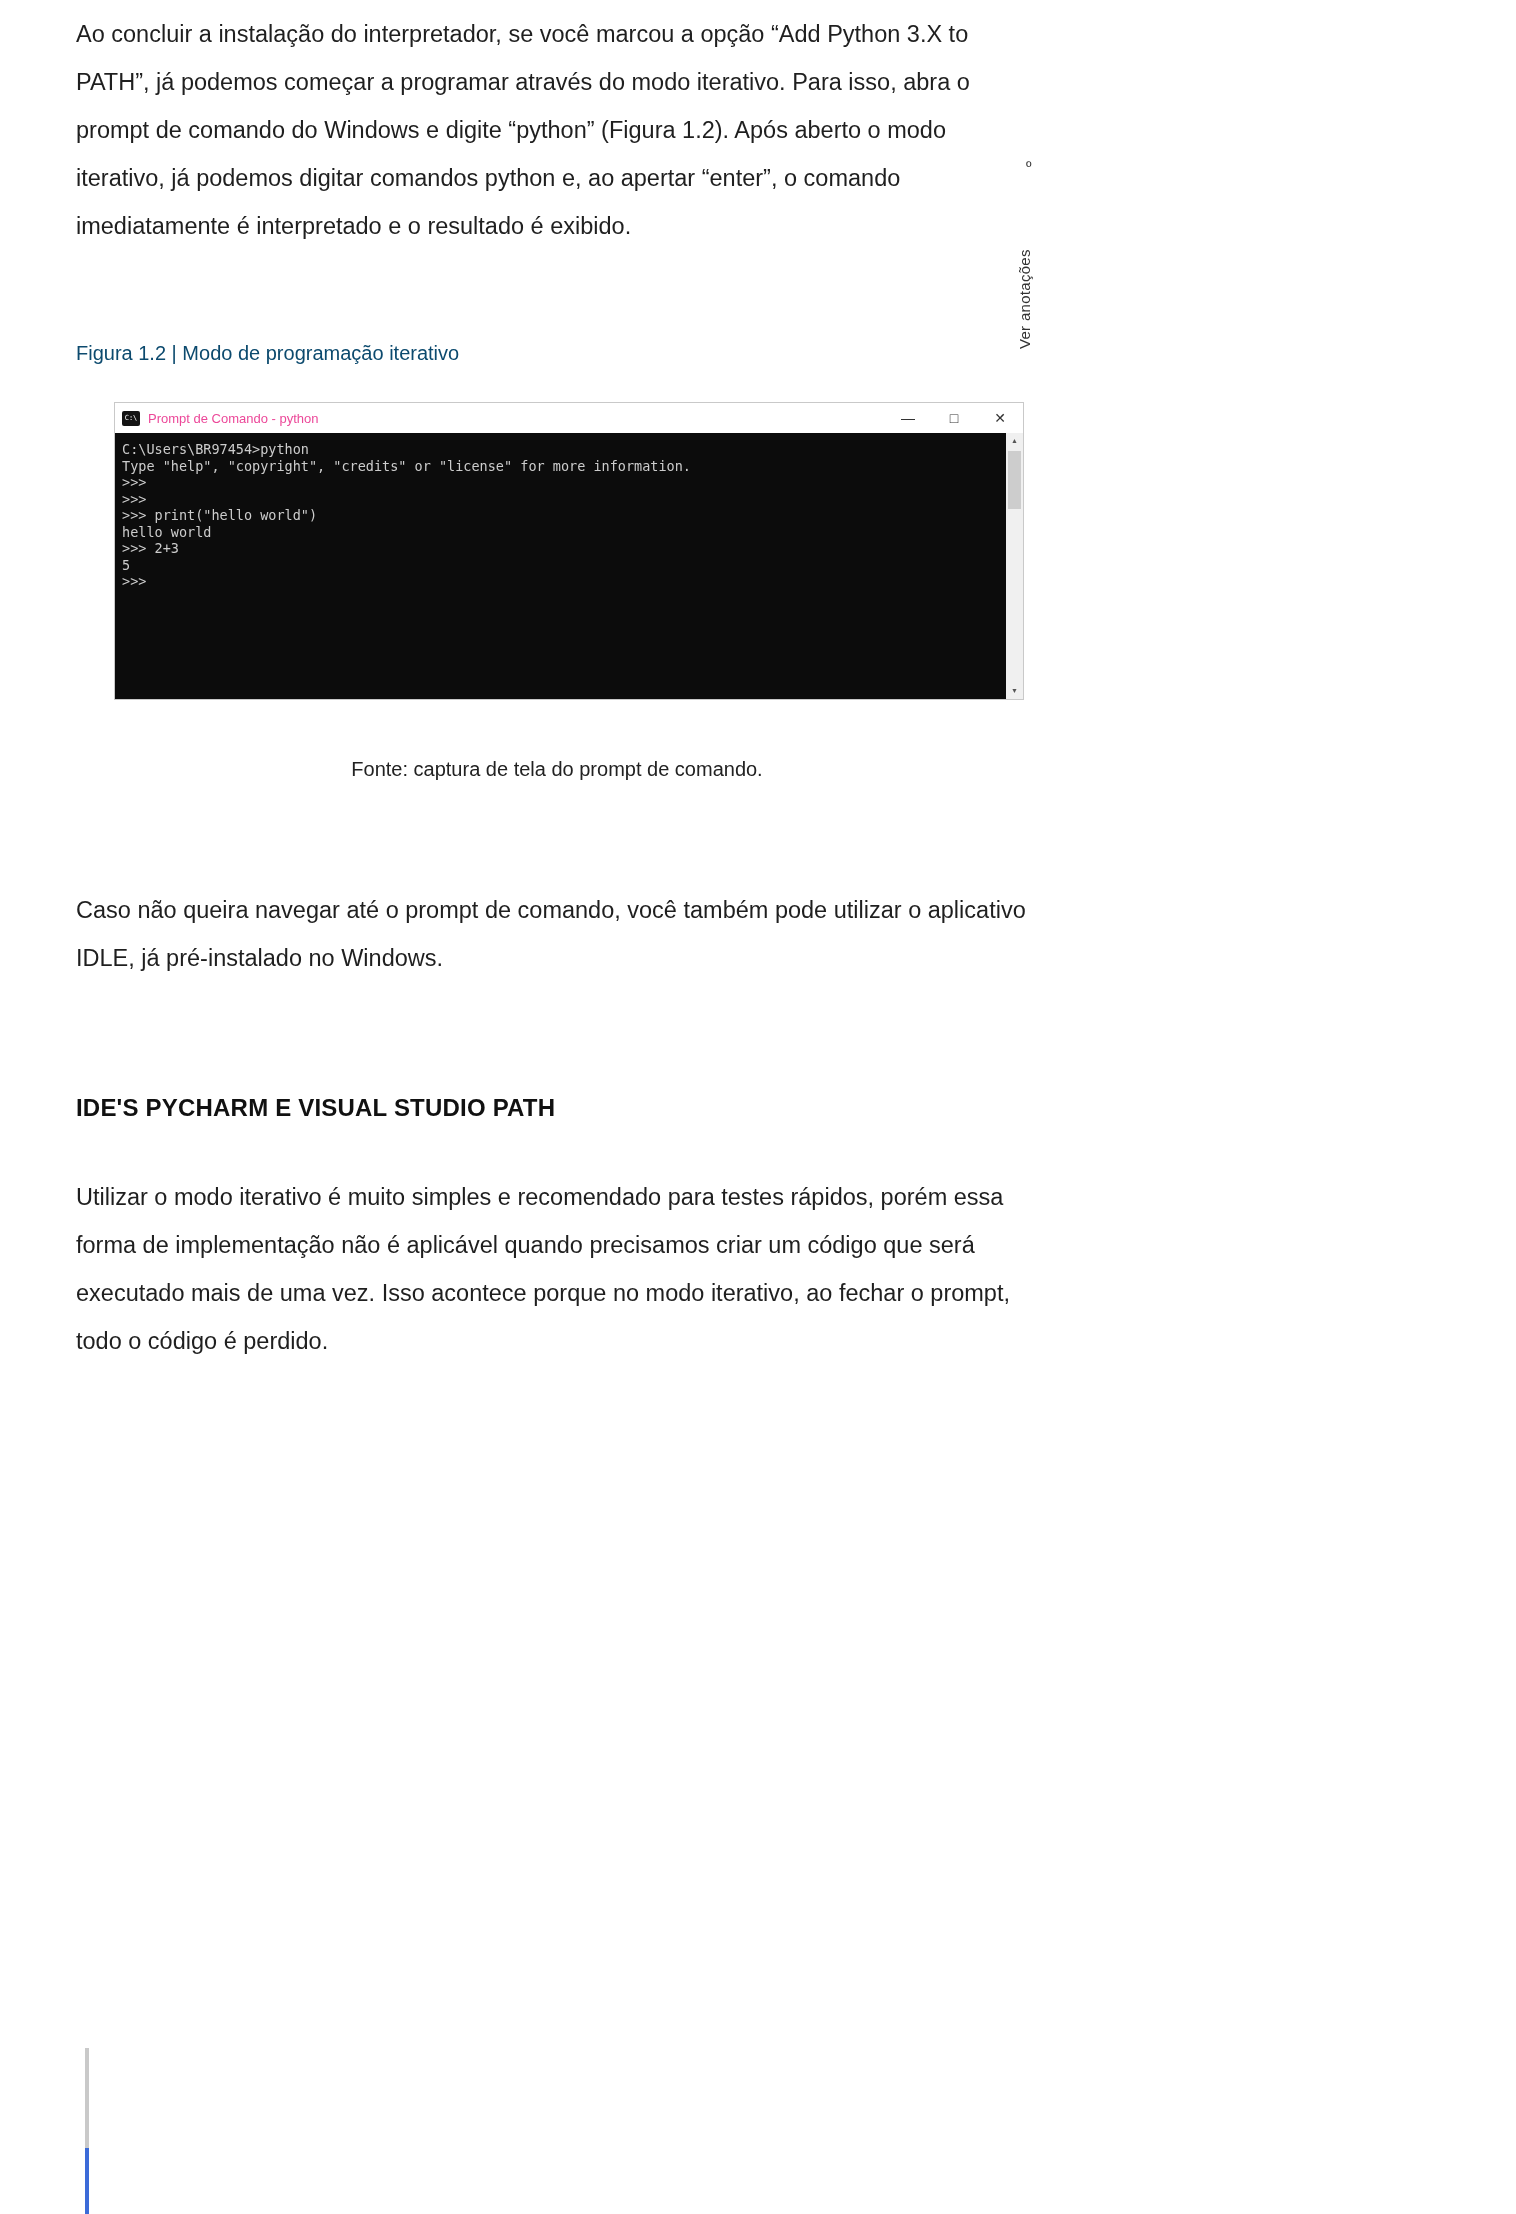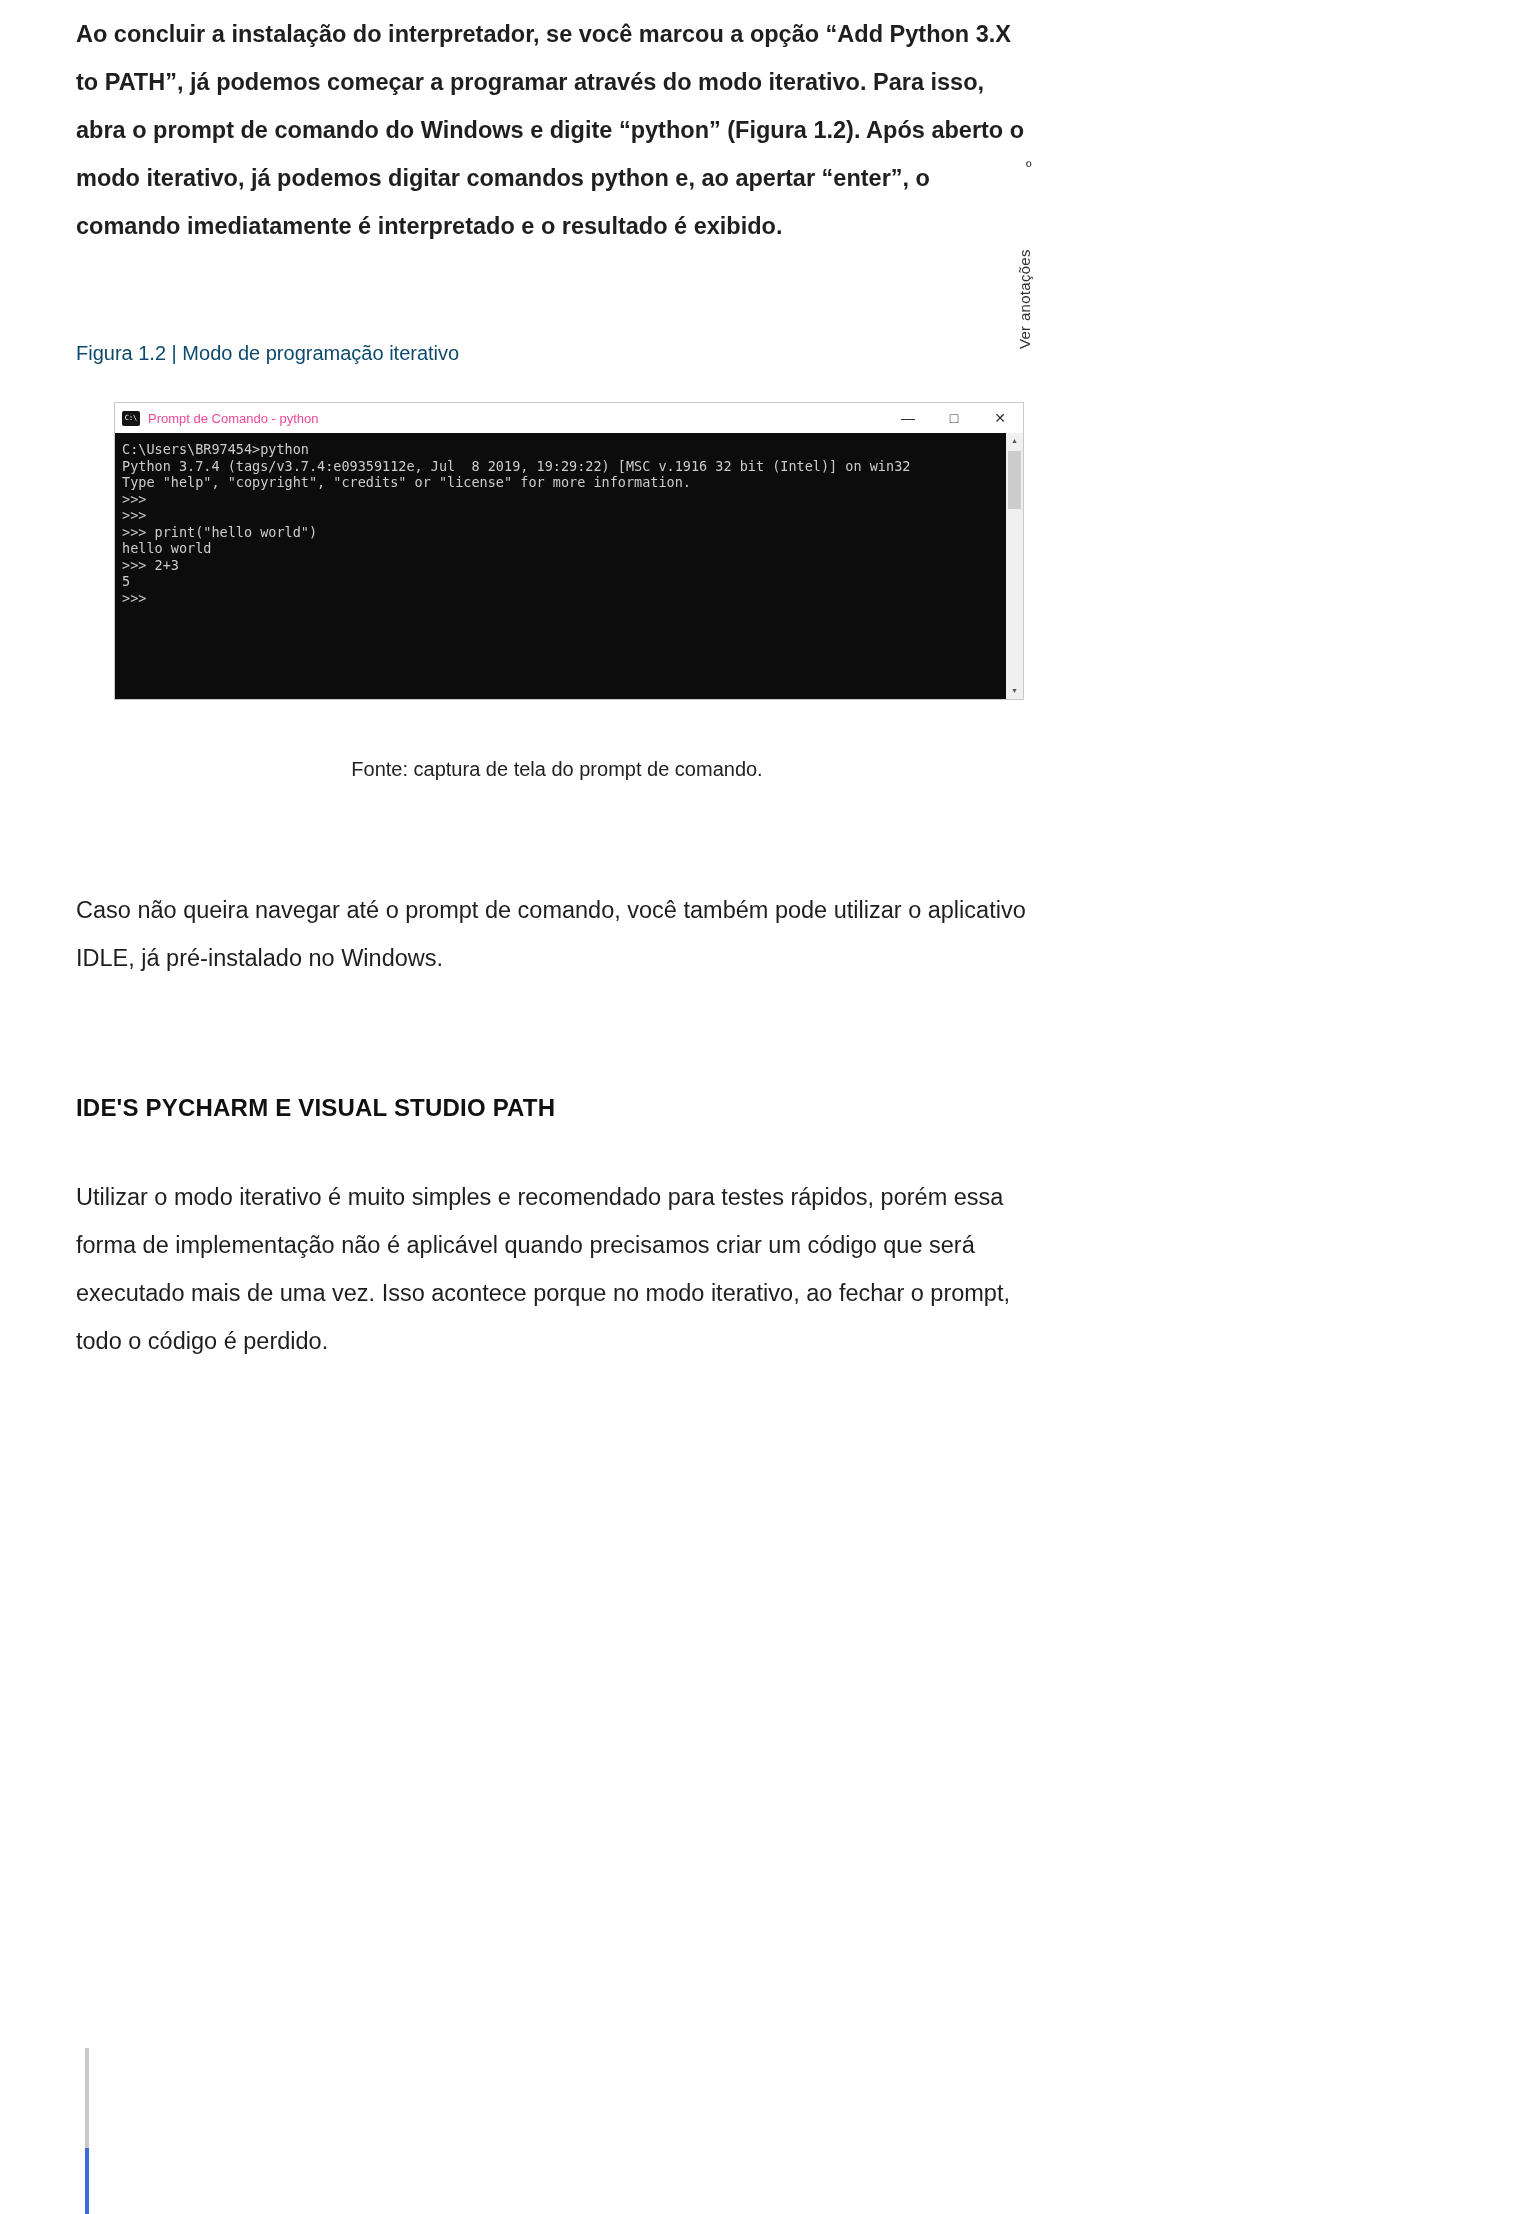--- a/index.html
+++ b/index.html
@@ -4,21 +4,21 @@
 <style>
   html,body { margin:0; padding:0; background:#ffffff; }
   .page {
     position:relative; width:1516px; height:2214px; background:#ffffff;
     font-family:"Liberation Sans", sans-serif; color:#1c1c1c; overflow:hidden;
   }
   .body-text {
     position:absolute; left:76px; width:962px;
     font-size:23.5px; line-height:48px; margin:0; color:#1f1f1f;
   }
-  .para1 { top:10px;font-weight:bold; }
+  .para1 { top:10px; }
   .para2 { top:886px; }
   .para3 { top:1173px; }
 
   .degree { position:absolute; left:1026px; top:158px; font-size:15px; color:#333; }
   .side-note {
     position:absolute; left:1016px; top:233px; height:116px;
     writing-mode:vertical-rl; transform:rotate(180deg);
     font-size:15px; color:#333; letter-spacing:0.3px;
   }
 
@@ -96,21 +96,20 @@
       <span class="title-text">Prompt de Comando - python</span>
       <span class="win-controls">
         <span class="win-btn">—</span>
         <span class="win-btn">□</span>
         <span class="win-btn">✕</span>
       </span>
     </div>
     <div class="terminal-body" style="background: rgb(12, 12, 12);">
       <div id="terminal-lines">
           <div class="term-line">C:\Users\BR97454&gt;python</div>
-          <div class="term-line">Python 3.7.4 (tags/v3.7.4:e09359112e, Jul  8 2019, 19:29:22) [MSC v.1916 32 bit (Intel)] on win32</div>
           <div class="term-line">Type "help", "copyright", "credits" or "license" for more information.</div>
           <div class="term-line">&gt;&gt;&gt;</div>
           <div class="term-line">&gt;&gt;&gt;</div>
           <div class="term-line">&gt;&gt;&gt; print("hello world")</div>
           <div class="term-line">hello world</div>
           <div class="term-line">&gt;&gt;&gt; 2+3</div>
           <div class="term-line">5</div>
           <div class="term-line">&gt;&gt;&gt;</div>
         </div>
       <div class="scrollbar">

